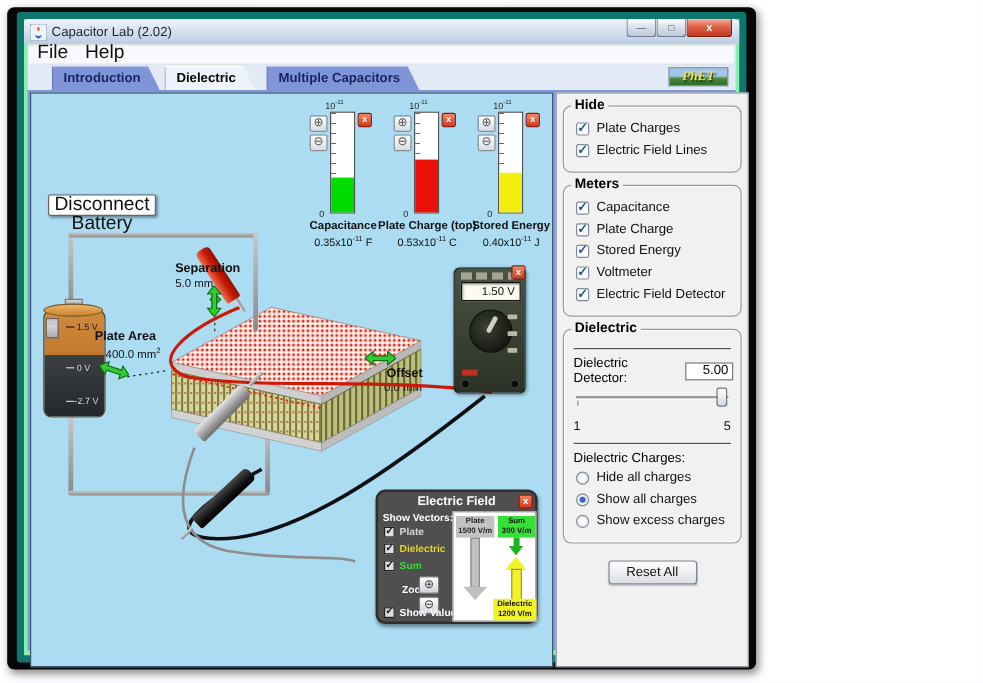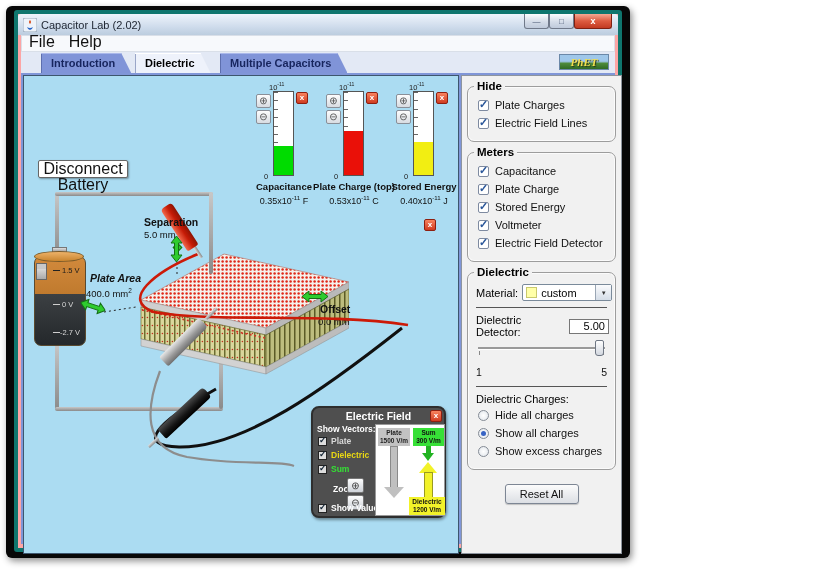--- a/index.html
+++ b/index.html
@@ -1,22 +1,22 @@
 <!DOCTYPE html>
 <html><head>
 <meta charset="utf-8">
 <style>
   * { margin:0; padding:0; box-sizing:border-box; }
   html,body { width:819px; height:569px; background:#ffffff; font-family:"Liberation Sans",sans-serif; }
 
   
   .frame { position:absolute; left:6px; top:6px; width:624px; height:552px; background:#070707;
            border-radius:6px; box-shadow:2px 3px 7px rgba(0,0,0,.45); }
-  .win   { position:absolute; left:8px; top:4px; width:608px; height:542px; background:#fca5a5;
-           border:4px solid #0f766e; border-radius:3px; }
+  .win   { position:absolute; left:8px; top:4px; width:608px; height:542px; background:#86efac;
+           border:6px solid #0f766e; border-radius:3px; }
 
   
   .titlebar { position:absolute; left:0; top:0; right:0; height:21px;
               background:linear-gradient(#eef4fb,#cfdcec 60%,#bccddf); border-radius:3px 3px 0 0;
               display:flex; align-items:center; }
   .javaicon { width:14px; height:14px; margin:0 4px 0 5px; }
   .wtitle { font-size:11px; color:#1d2430; }
   .winbtns { position:absolute; right:6px; top:0; display:flex; }
   .wbtn { height:15px; border:1px solid #70798a; border-top:none; border-radius:0 0 3px 3px;
           background:linear-gradient(#fdfdfe,#d4dce8 55%,#bfcadb); color:#41506b; font-size:8px;
@@ -252,21 +252,21 @@
         <div class="probe black" style="left:154px; top:306px; transform:rotate(47deg); z-index:6;"></div>
 
         <div class="dcbtn" style="z-index:8;">Disconnect Battery</div>
 
         <div class="greenlabel" style="left:120px; top:140px; z-index:8;">Separation</div>
         <div class="greenvalue" style="left:120px; top:153px; z-index:8;">5.0 mm</div>
         <svg style="position:absolute; left:146px; top:160px; z-index:8;" width="13" height="26" viewBox="0 0 13 26">
           <path d="M6.5,0 L12,7 L8.5,7 L8.5,19 L12,19 L6.5,26 L1,19 L4.5,19 L4.5,7 L1,7 Z" fill="#2ecc2e" stroke="#157015" stroke-width="1"></path>
         </svg>
 
-        <div class="greenlabel" style="left:66px; top:196px; z-index:8;font-style:italic;">Plate Area</div>
+        <div class="greenlabel" style="left:53px; top:196px; z-index:8;">Plate Area</div>
         <div class="greenvalue" style="left:62px; top:211px; z-index:8;">
           <span>400.0 mm</span><sup>2</sup>
         </div>
         <svg style="position:absolute; left:56px; top:224px; z-index:8; transform:rotate(18deg);" width="26" height="13" viewBox="0 0 26 13">
           <path d="M0,6.5 L7,1 L7,4.5 L19,4.5 L19,1 L26,6.5 L19,12 L19,8.5 L7,8.5 L7,12 Z" fill="#2ecc2e" stroke="#157015" stroke-width="1"></path>
         </svg>
 
         <svg style="position:absolute; left:278px; top:214px; z-index:8;" width="26" height="13" viewBox="0 0 26 13">
           <path d="M0,6.5 L7,1 L7,4.5 L19,4.5 L19,1 L26,6.5 L19,12 L19,8.5 L7,8.5 L7,12 Z" fill="#2ecc2e" stroke="#157015" stroke-width="1"></path>
         </svg>
@@ -309,20 +309,33 @@
               <div class="ticks"></div>
             <div class="fill" style="height: 40%; background: rgb(242, 238, 18);"></div>
             </div>
           <div class="zero">0</div>
           <div class="xbtn" style="left:40px; top:8px;">x</div>
           <div class="mtitle">Stored Energy</div>
           <div class="mvalue">
             <span>0.40x10</span><sup>-11</sup> <span>J</span></div>
         </div>
 
+        <div class="voltmeter" style="z-index:9;">
+          <div class="vmbrand"></div>
+          <div class="vmdisplay">1.50 V</div>
+          <div class="vmdial">
+              <div class="vmknob"></div>
+            </div>
+          <div class="vmbtn" style="left:44px; top:38px;"></div>
+          <div class="vmbtn" style="left:44px; top:52px;"></div>
+          <div class="vmbtn" style="left:44px; top:66px;"></div>
+          <div class="vmred"></div>
+          <div class="vmterm" style="left:5px; top:92px;"></div>
+          <div class="vmterm" style="left:46px; top:92px;"></div>
+        </div>
         <div class="xbtn" style="left:400px; top:143px; z-index:10;">x</div>
 
         <div class="ef" style="z-index:9;">
           <div class="eftitle">Electric Field</div>
           <div class="xbtn" style="left:117px; top:2px;">x</div>
           <div class="eflab" style="left:4px; top:16px;">Show Vectors:</div>
           <div class="efcbrow" style="left:5px; top:28px;">
             <div class="efcb checked"></div>
               <span class="efcbl" style="color: rgb(216, 216, 216);">Plate</span>
             </div>
@@ -392,28 +405,20 @@
               <span class="cblabel">Voltmeter</span>
             </div>
           <div class="cbrow">
             <div class="cb checked"></div>
               <span class="cblabel">Electric Field Detector</span>
             </div>
         </div>
 
         <div class="group">
           <div class="gtitle">Dielectric</div>
-          <div style="display:flex; align-items:center; margin:2px 0 4px 2px;">
-            <span>Material:</span>
-            <div class="combo">
-              <div class="swatch"></div>
-              <span class="combotext">custom</span>
-              <div class="combobtn">▼</div>
-            </div>
-          </div>
           <div class="sep"></div>
           <div style="display:flex; align-items:center; margin:5px 0 2px 2px;">
             <span>Dielectric Detector:</span>
             <span class="field">5.00</span>
           </div>
           <div class="slider">
             <div class="strack"></div>
             <div class="stick" style="left:1px;"></div>
               <div class="stick" style="right:1px;"></div>
             <div class="sthumb" style="left:calc(100% - 10px);"></div>

